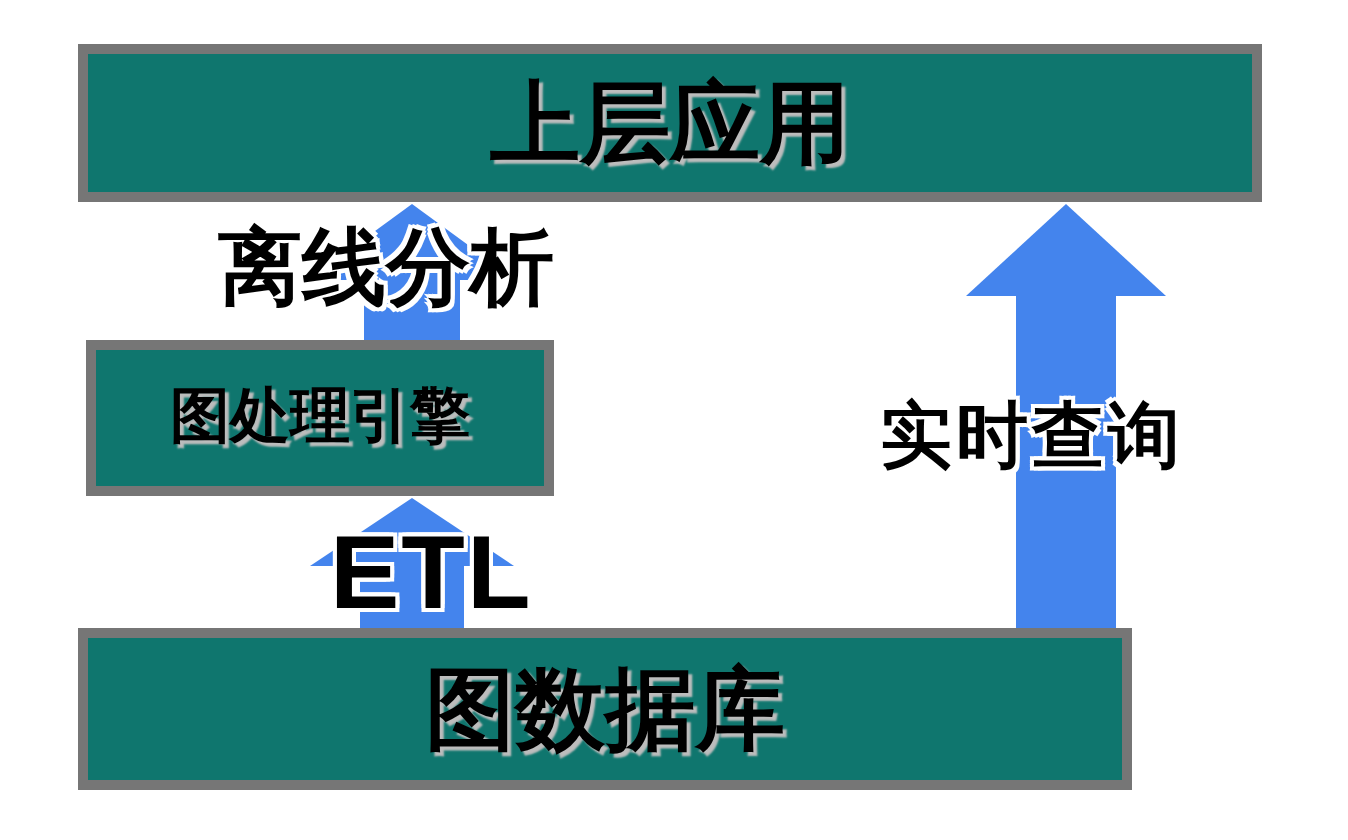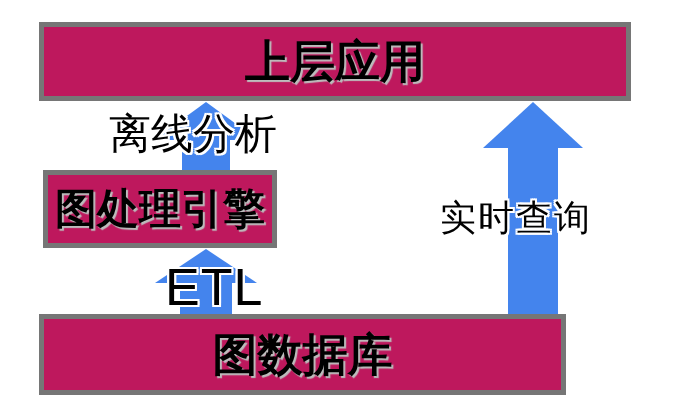--- a/index.html
+++ b/index.html
@@ -10,40 +10,40 @@
   #canvas {
     position: relative;
     width: 674px;
     height: 420px;
     background: #ffffff;
     overflow: hidden;
     font-family: "Liberation Sans", sans-serif;
   }
   .box {
     position: absolute;
-    background: #be185d;
+    background: #0f766e;
     border: 5px solid #767676;
     box-sizing: border-box;
     display: flex;
     align-items: center;
     justify-content: center;
     z-index: 3;
   }
   #box-top    { left: 39px; top: 22px;  width: 592px; height: 79px; }
   #box-middle { left: 43px; top: 170px; width: 234px; height: 78px; }
   #box-bottom { left: 39px; top: 314px; width: 527px; height: 81px; }
   .box-label {
     font-weight: 900;
     color: #000000;
     font-size: 45px;
     line-height: 1;
     white-space: nowrap;
     text-shadow: 2px 2px 1px #bdbdbd;
   }
-  #box-middle .box-label { font-size: 42px; }
+  #box-middle .box-label { font-size: 30px; }
   
   .arrow-shaft {
     position: absolute;
     background: #4484ed;
     z-index: 1;
   }
   .arrow-head {
     position: absolute;
     width: 0;
     height: 0;
@@ -68,21 +68,21 @@
   
   #arrow-realtime-head {
     left: 483px; top: 102px;
     border-left: 50px solid transparent;
     border-right: 50px solid transparent;
     border-bottom: 46px solid #4484ed;
   }
   #arrow-realtime-shaft { left: 508px; top: 146px; width: 50px; height: 171px; }
   .arrow-label {
     position: absolute;
-    font-weight: 400;
+    font-weight: 700;
     color: #000000;
     line-height: 1;
     white-space: nowrap;
     z-index: 2;
     text-shadow:
       2px 0 0 #ffffff, -2px 0 0 #ffffff,
       0 2px 0 #ffffff, 0 -2px 0 #ffffff,
       2px 2px 0 #ffffff, -2px -2px 0 #ffffff,
       2px -2px 0 #ffffff, -2px 2px 0 #ffffff;
   }

